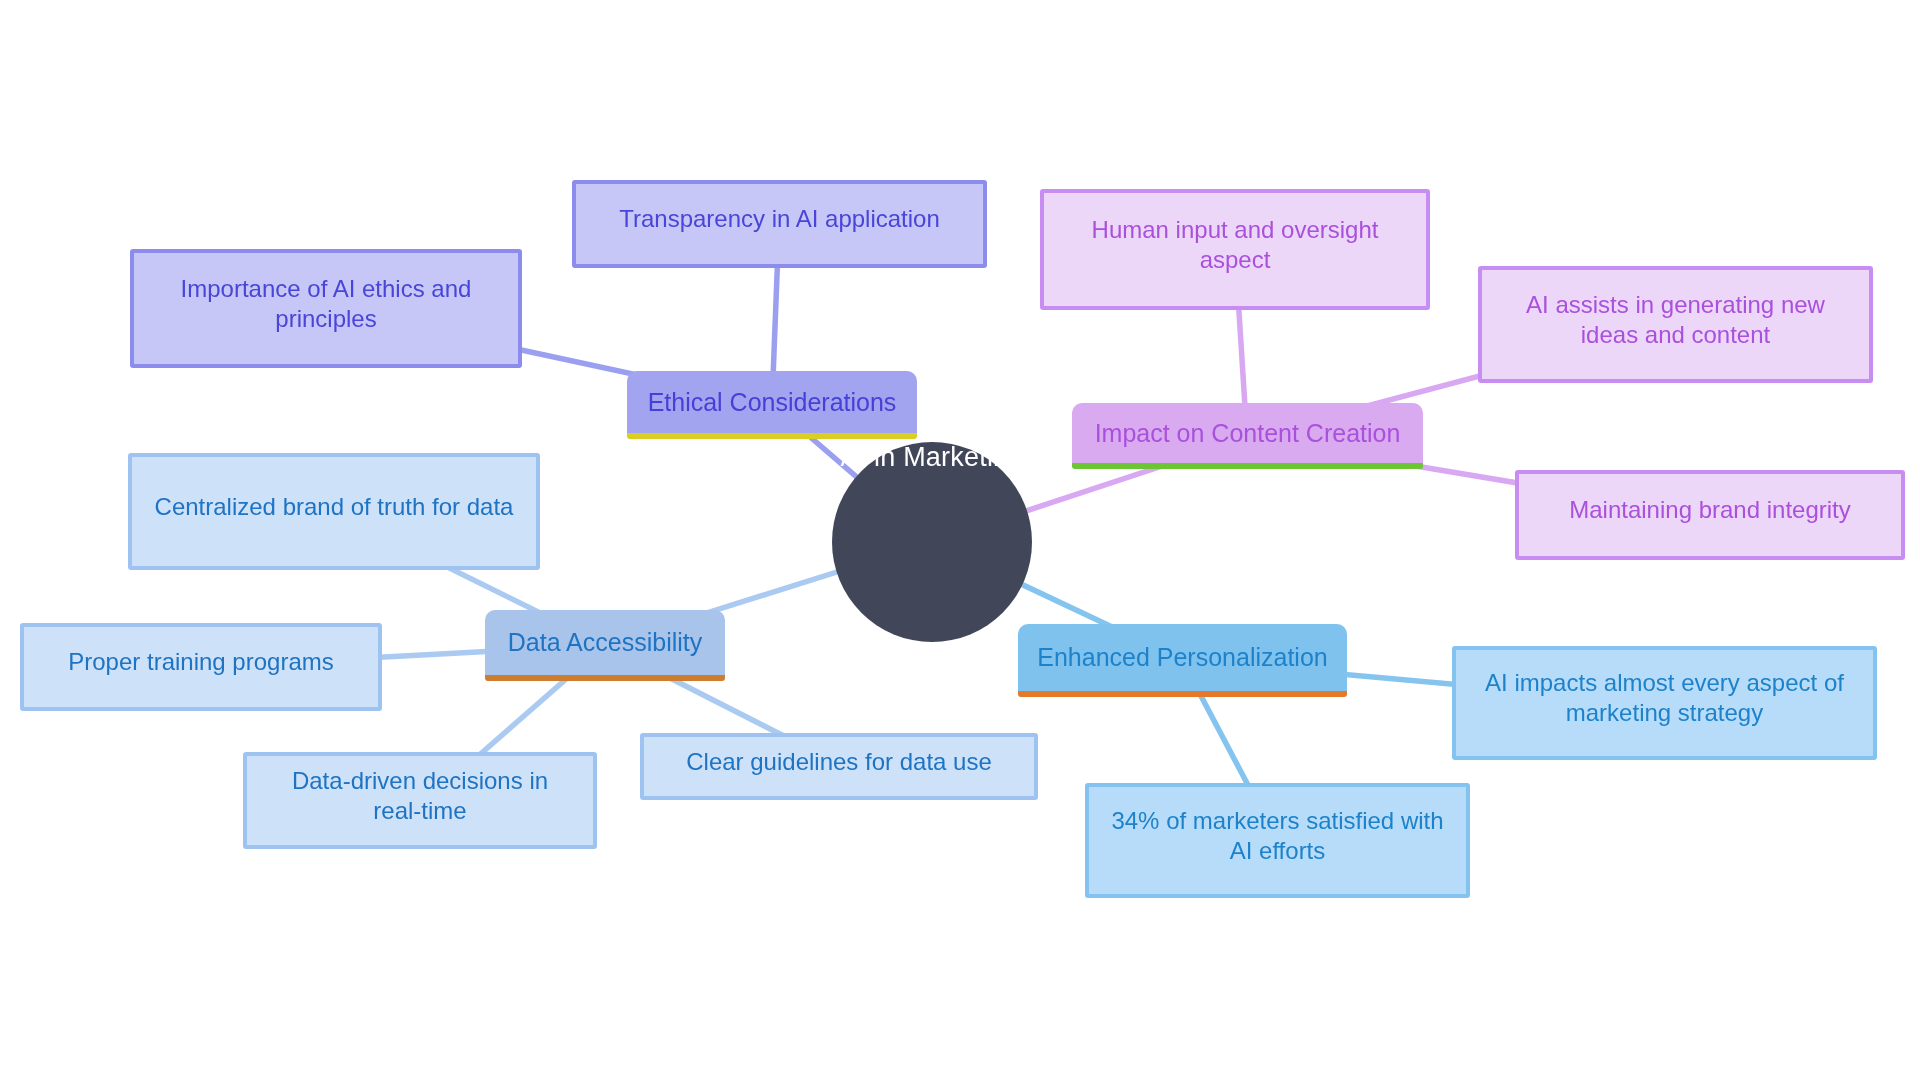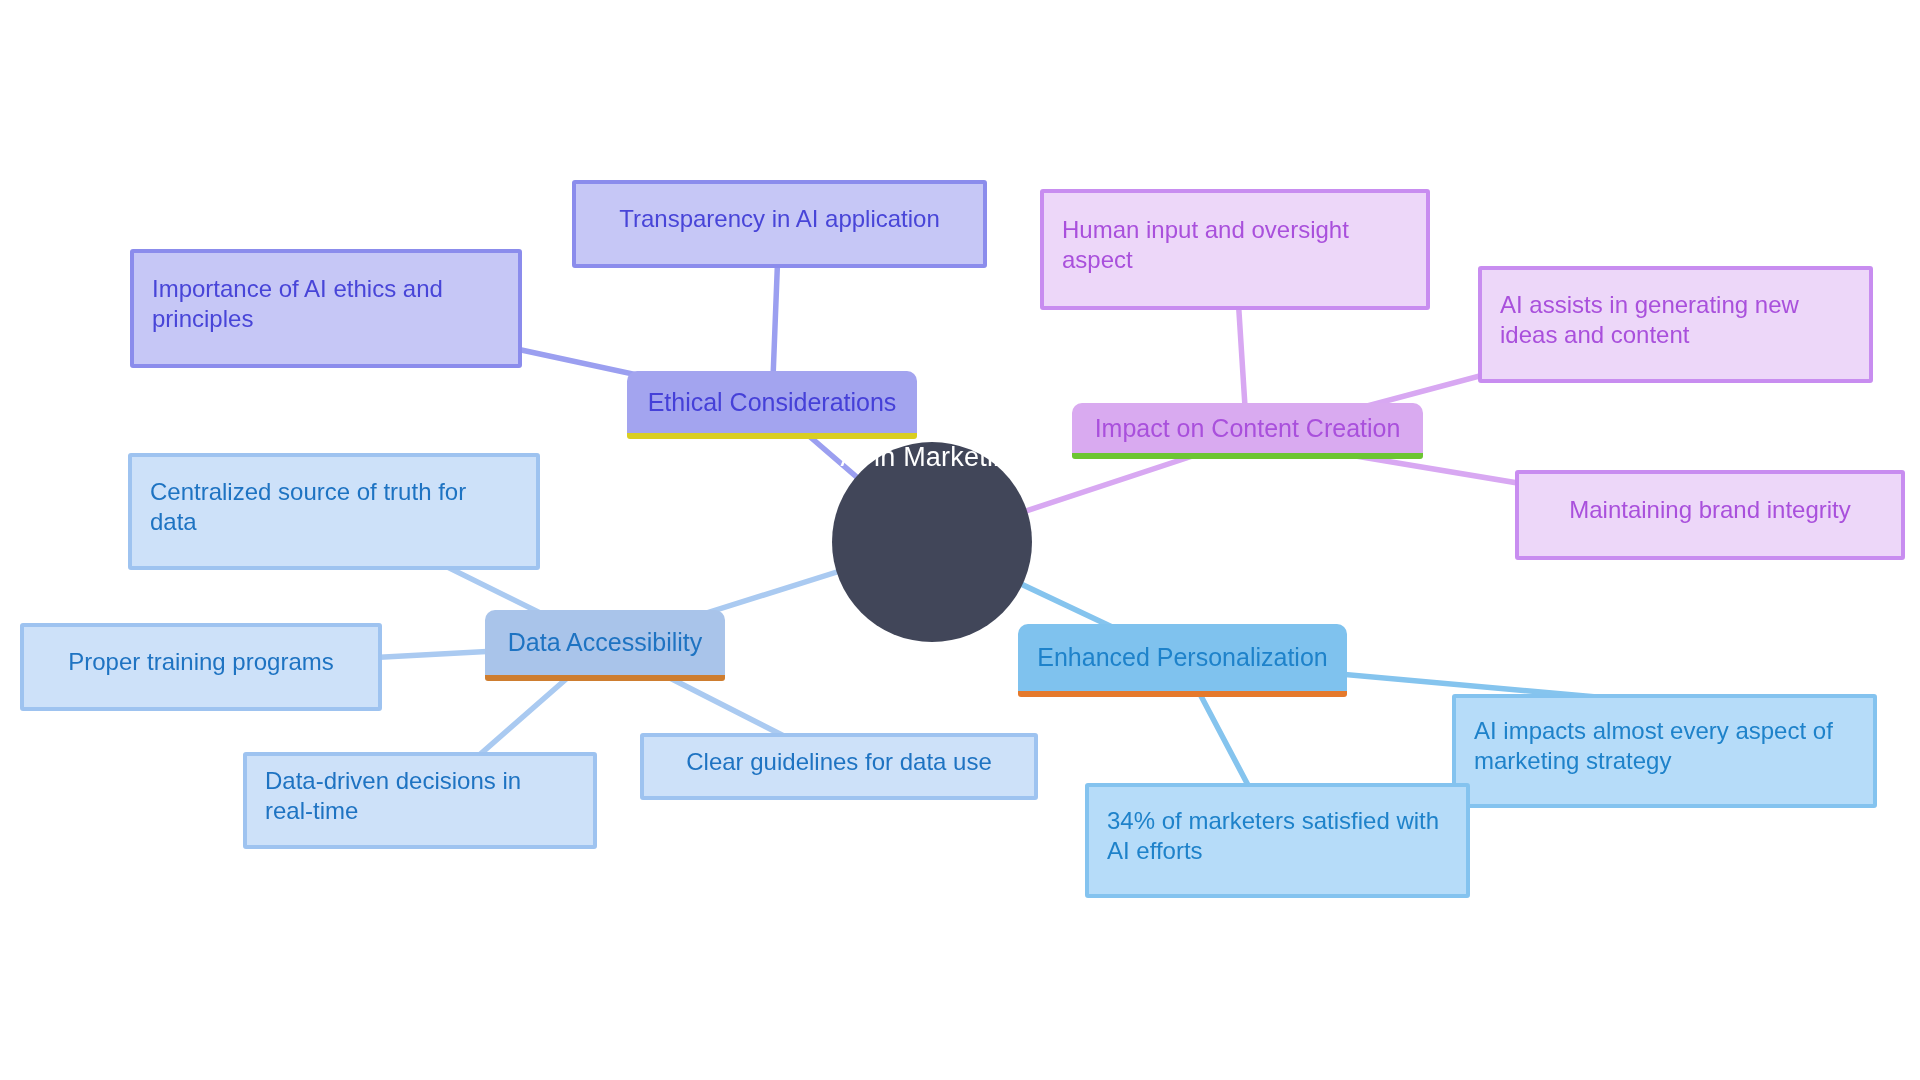--- a/index.html
+++ b/index.html
@@ -48,21 +48,21 @@
   .child-node {
     position: absolute;
     box-sizing: border-box;
     background: var(--child-bg);
     border: 4px solid var(--child-border);
     color: var(--child-text);
     border-radius: 3px;
     display: flex;
     align-items: center;
     justify-content: center;
-    text-align: left;
+    text-align: center;
     font-size: 24px;
     line-height: 1.25;
     padding: 6px 18px 16px;
   }
 </style>
 </head>
 <body>
 
 <div class="stage">
 
@@ -95,48 +95,48 @@
   <div class="branch-node" style="left: 627px; top: 371px; width: 290px; height: 68px; --node-bg: #a3a4ef; --node-text: #4540d8; --underline: #d9ce21; --line: #9b9ff0; --child-bg: #c6c7f6; --child-border: #8b8cec; --child-text: #4845d8;">
     <span>Ethical Considerations</span>
   </div>
   <div class="child-node" style="left: 572px; top: 180px; width: 415px; height: 88px; --node-bg: #a3a4ef; --node-text: #4540d8; --underline: #d9ce21; --line: #9b9ff0; --child-bg: #c6c7f6; --child-border: #8b8cec; --child-text: #4845d8;">
     <span>Transparency in AI application</span>
   </div>
   <div class="child-node" style="left: 130px; top: 249px; width: 392px; height: 119px; --node-bg: #a3a4ef; --node-text: #4540d8; --underline: #d9ce21; --line: #9b9ff0; --child-bg: #c6c7f6; --child-border: #8b8cec; --child-text: #4845d8;">
     <span>Importance of AI ethics and principles</span>
   </div>
 
-  <div class="branch-node" style="left: 1072px; top: 403px; width: 351px; height: 56px; --node-bg: #d9aaf0; --node-text: #a950dc; --underline: #6cc532; --line: #d8a8f2; --child-bg: #edd7f9; --child-border: #c88df0; --child-text: #a950dc;">
+  <div class="branch-node" style="left: 1072px; top: 403px; width: 351px; height: 66px; --node-bg: #d9aaf0; --node-text: #a950dc; --underline: #6cc532; --line: #d8a8f2; --child-bg: #edd7f9; --child-border: #c88df0; --child-text: #a950dc;">
     <span>Impact on Content Creation</span>
   </div>
   <div class="child-node" style="left: 1040px; top: 189px; width: 390px; height: 121px; --node-bg: #d9aaf0; --node-text: #a950dc; --underline: #6cc532; --line: #d8a8f2; --child-bg: #edd7f9; --child-border: #c88df0; --child-text: #a950dc;">
     <span>Human input and oversight aspect</span>
   </div>
   <div class="child-node" style="left: 1478px; top: 266px; width: 395px; height: 117px; --node-bg: #d9aaf0; --node-text: #a950dc; --underline: #6cc532; --line: #d8a8f2; --child-bg: #edd7f9; --child-border: #c88df0; --child-text: #a950dc;">
     <span>AI assists in generating new ideas and content</span>
   </div>
   <div class="child-node" style="left: 1515px; top: 470px; width: 390px; height: 90px; --node-bg: #d9aaf0; --node-text: #a950dc; --underline: #6cc532; --line: #d8a8f2; --child-bg: #edd7f9; --child-border: #c88df0; --child-text: #a950dc;">
     <span>Maintaining brand integrity</span>
   </div>
 
   <div class="branch-node" style="left: 1018px; top: 624px; width: 329px; height: 73px; --node-bg: #7fc2ee; --node-text: #1e82ca; --underline: #e5792b; --line: #85c4ee; --child-bg: #b6dcf9; --child-border: #84c3ef; --child-text: #1e82ca;">
     <span>Enhanced Personalization</span>
   </div>
-  <div class="child-node" style="left: 1452px; top: 646px; width: 425px; height: 114px; margin-top: 48px; --node-bg: #7fc2ee; --node-text: #1e82ca; --underline: #e5792b; --line: #85c4ee; --child-bg: #b6dcf9; --child-border: #84c3ef; --child-text: #1e82ca;">
+  <div class="child-node" style="left: 1452px; top: 646px; width: 425px; height: 114px; --node-bg: #7fc2ee; --node-text: #1e82ca; --underline: #e5792b; --line: #85c4ee; --child-bg: #b6dcf9; --child-border: #84c3ef; --child-text: #1e82ca;">
     <span>AI impacts almost every aspect of marketing strategy</span>
   </div>
   <div class="child-node" style="left: 1085px; top: 783px; width: 385px; height: 115px; --node-bg: #7fc2ee; --node-text: #1e82ca; --underline: #e5792b; --line: #85c4ee; --child-bg: #b6dcf9; --child-border: #84c3ef; --child-text: #1e82ca;">
     <span>34% of marketers satisfied with AI efforts</span>
   </div>
 
   <div class="branch-node" style="left: 485px; top: 610px; width: 240px; height: 71px; --node-bg: #a9c4ea; --node-text: #1e73c2; --underline: #ce7d2f; --line: #aacaf1; --child-bg: #cde1f9; --child-border: #9ec3f0; --child-text: #1e73c2;">
     <span>Data Accessibility</span>
   </div>
   <div class="child-node" style="left: 128px; top: 453px; width: 412px; height: 117px; --node-bg: #a9c4ea; --node-text: #1e73c2; --underline: #ce7d2f; --line: #aacaf1; --child-bg: #cde1f9; --child-border: #9ec3f0; --child-text: #1e73c2;">
-    <span>Centralized source of truth for data</span>
+    <span>Centralized brand of truth for data</span>
   </div>
   <div class="child-node" style="left: 20px; top: 623px; width: 362px; height: 88px; --node-bg: #a9c4ea; --node-text: #1e73c2; --underline: #ce7d2f; --line: #aacaf1; --child-bg: #cde1f9; --child-border: #9ec3f0; --child-text: #1e73c2;">
     <span>Proper training programs</span>
   </div>
   <div class="child-node" style="left: 243px; top: 752px; width: 354px; height: 97px; --node-bg: #a9c4ea; --node-text: #1e73c2; --underline: #ce7d2f; --line: #aacaf1; --child-bg: #cde1f9; --child-border: #9ec3f0; --child-text: #1e73c2;">
     <span>Data-driven decisions in real-time</span>
   </div>
   <div class="child-node" style="left: 640px; top: 717px; width: 398px; height: 67px; margin-top: 16px; --node-bg: #a9c4ea; --node-text: #1e73c2; --underline: #ce7d2f; --line: #aacaf1; --child-bg: #cde1f9; --child-border: #9ec3f0; --child-text: #1e73c2;">
     <span>Clear guidelines for data use</span>
   </div>

